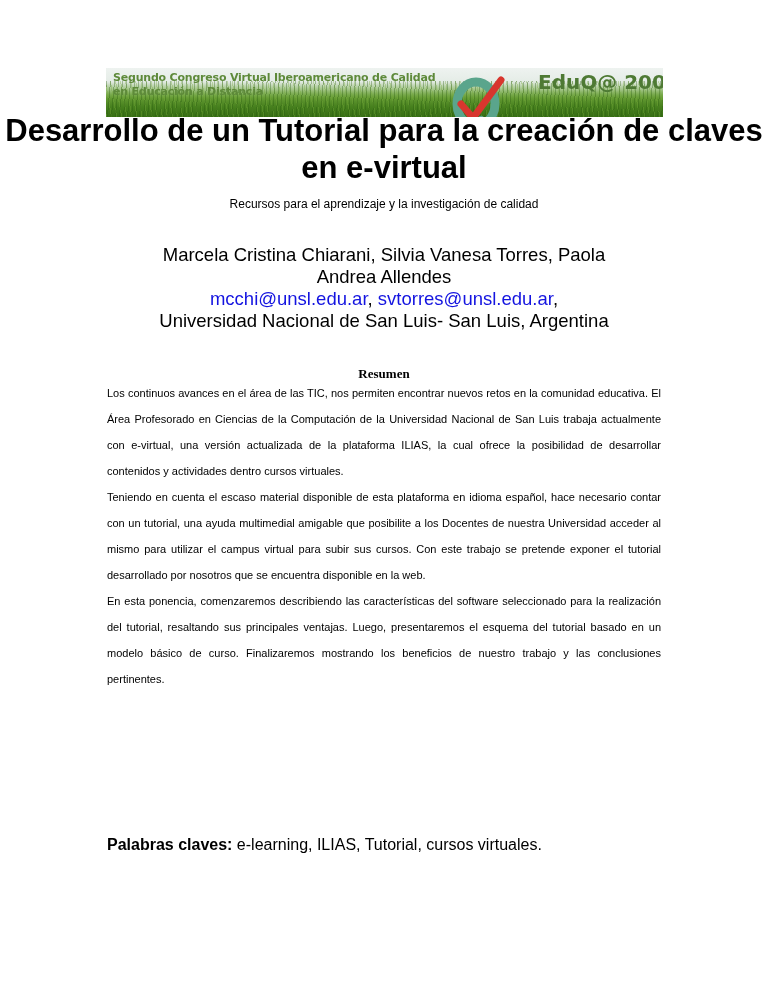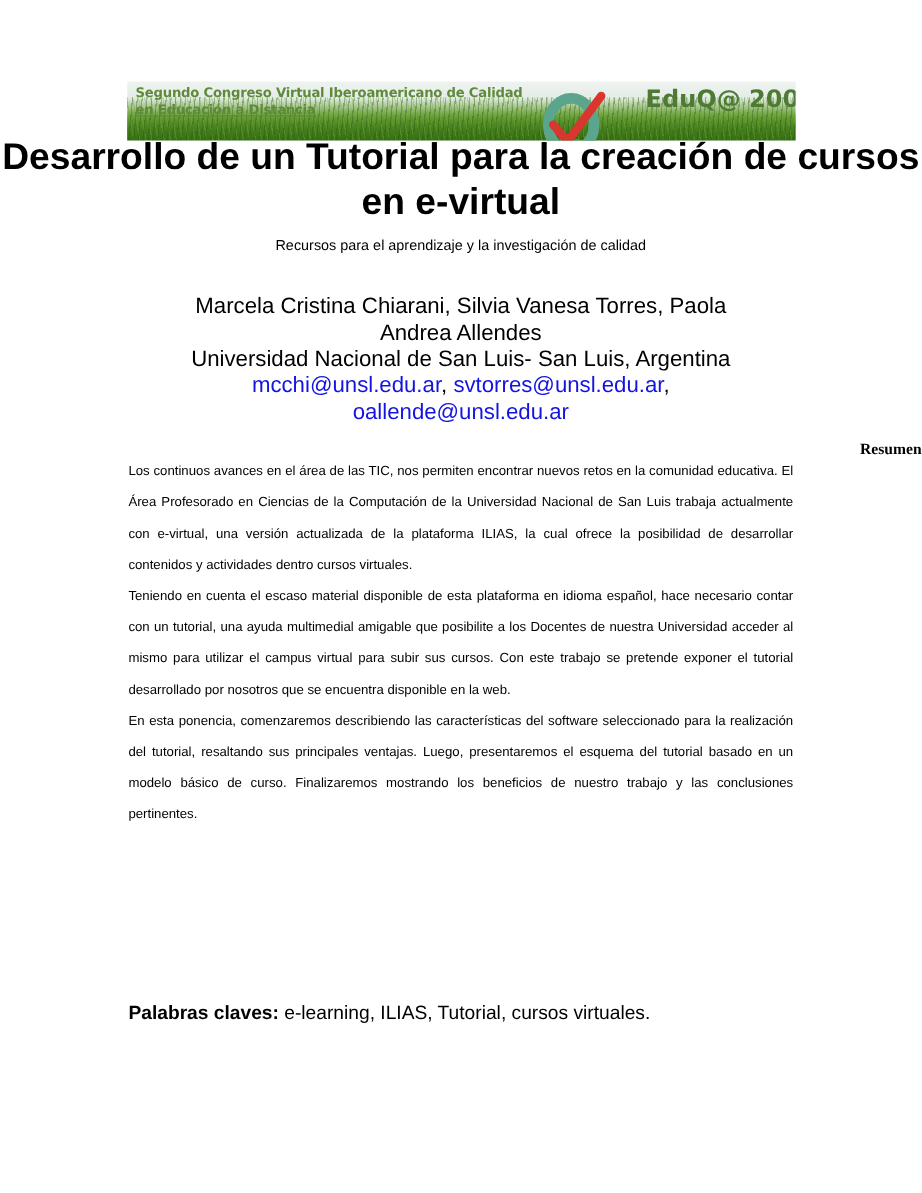--- a/index.html
+++ b/index.html
@@ -16,21 +16,21 @@
       background:
         repeating-linear-gradient(95deg, rgba(40,90,15,0.35) 0px, rgba(40,90,15,0.35) 1px, transparent 1px, transparent 4px),
         repeating-linear-gradient(80deg, rgba(120,170,60,0.35) 0px, rgba(120,170,60,0.35) 1px, transparent 1px, transparent 5px),
         linear-gradient(180deg, rgba(150,195,100,0.0) 0%, rgba(90,150,40,0.6) 40%, rgba(55,110,20,0.9) 100%);
     }
     .banner .conf-line {
       position: absolute; left: 7px; font-family: "DejaVu Sans", sans-serif;
       font-weight: bold; font-size: 11px; color: #5e8a3a; letter-spacing: -0.2px; white-space: nowrap;
     }
     .banner .conf-line.l1 { top: 3px; }
-    .banner .conf-line.l2 { top: 17px; text-decoration: underline; }
+    .banner .conf-line.l2 { top: 17px; }
     .banner .logo-q {
       position: absolute; left: 343px; top: 6px; width: 60px; height: 58px;
     }
     .banner .brand {
       position: absolute; left: 432px; top: 2px; font-family: "DejaVu Sans", sans-serif;
       font-weight: bold; font-size: 20px; color: #4e7a34; white-space: nowrap;
     }
 
     .title {
       position: absolute; left: 0; width: 768px; top: 112px; text-align: center;
@@ -42,21 +42,21 @@
     }
     .authors {
       position: absolute; left: 0; width: 768px; top: 244px; text-align: center;
       font-size: 18.5px; line-height: 22px; margin: 0;
     }
     .authors .line { display: block; }
     .authors a { color: #1414e0; text-decoration: none; }
     .authors .comma { color: #000; }
 
     .resumen-heading {
-      position: absolute; left: 0; width: 768px; top: 366px; text-align: right;
+      position: absolute; left: 0; width: 768px; top: 366px; text-align: center;
       font-family: "Liberation Serif", serif; font-weight: bold; font-size: 13px; line-height: 15px; margin: 0;
     }
     .abstract {
       position: absolute; left: 107px; width: 554px; top: 380px;
       font-size: 11px; line-height: 26px; text-align: justify; margin: 0;
     }
     .abstract p { margin: 0; }
     .keywords {
       position: absolute; left: 107px; width: 554px; top: 836px;
       font-size: 16px; line-height: 18px; margin: 0;
@@ -71,30 +71,29 @@
   <div class="conf-line l1">Segundo Congreso Virtual Iberoamericano de Calidad</div>
   <div class="conf-line l2">en Educación  a Distancia</div>
   <svg class="logo-q" viewBox="0 0 60 58">
     <ellipse cx="27" cy="30" rx="19" ry="22" fill="none" stroke="#5aa58c" stroke-width="9"></ellipse>
     <path d="M32 46 Q40 56 54 56" fill="none" stroke="#5aa58c" stroke-width="8" stroke-linecap="round"></path>
     <path d="M12 30 L24 44 L52 6" fill="none" stroke="#d8362e" stroke-width="7" stroke-linecap="round" stroke-linejoin="round"></path>
   </svg>
   <div class="brand">EduQ@ 2009</div>
 </div>
 
-<h1 class="title">Desarrollo de un Tutorial para la creación de cursos en e-virtual</h1>
+<h1 class="title">Desarrollo de un Tutorial para la creación de claves en e-virtual</h1>
 
 <p class="subtitle">Recursos para el aprendizaje y la investigación de calidad</p>
 
 <div class="authors">
   <span class="line">Marcela Cristina Chiarani, Silvia Vanesa Torres, Paola</span>
   <span class="line">Andrea Allendes</span>
+  <span class="line"><a>mcchi@unsl.edu.ar</a><span class="comma">, </span><a>svtorres@unsl.edu.ar</a><span class="comma">,</span></span>
   <span class="line">Universidad Nacional de San Luis- San Luis, Argentina</span>
-  <span class="line"><a>mcchi@unsl.edu.ar</a><span class="comma">, </span><a>svtorres@unsl.edu.ar</a><span class="comma">,</span></span>
-  <span class="line"><a>oallende@unsl.edu.ar</a></span>
 </div>
 
 <h2 class="resumen-heading">Resumen</h2>
 
 <div class="abstract">
   <p>Los continuos avances en el área de las TIC, nos permiten encontrar nuevos retos en la comunidad educativa. El Área Profesorado en Ciencias de la Computación de la Universidad Nacional de San Luis trabaja actualmente con e-virtual, una versión actualizada de la plataforma ILIAS, la cual ofrece la posibilidad de desarrollar contenidos y actividades dentro cursos virtuales.</p>
   <p>Teniendo en cuenta el escaso material disponible de esta plataforma en idioma español, hace necesario contar con un tutorial, una ayuda multimedial amigable que posibilite a los Docentes de nuestra Universidad acceder al mismo para utilizar el campus virtual para subir sus cursos. Con este trabajo se pretende exponer el tutorial desarrollado por nosotros que se encuentra disponible en la web.</p>
   <p>En esta ponencia, comenzaremos describiendo las características del software seleccionado para la realización del tutorial, resaltando sus principales ventajas. Luego, presentaremos el esquema del tutorial basado en un modelo básico de curso. Finalizaremos mostrando los beneficios de nuestro trabajo y las conclusiones pertinentes.</p>
 </div>
 

